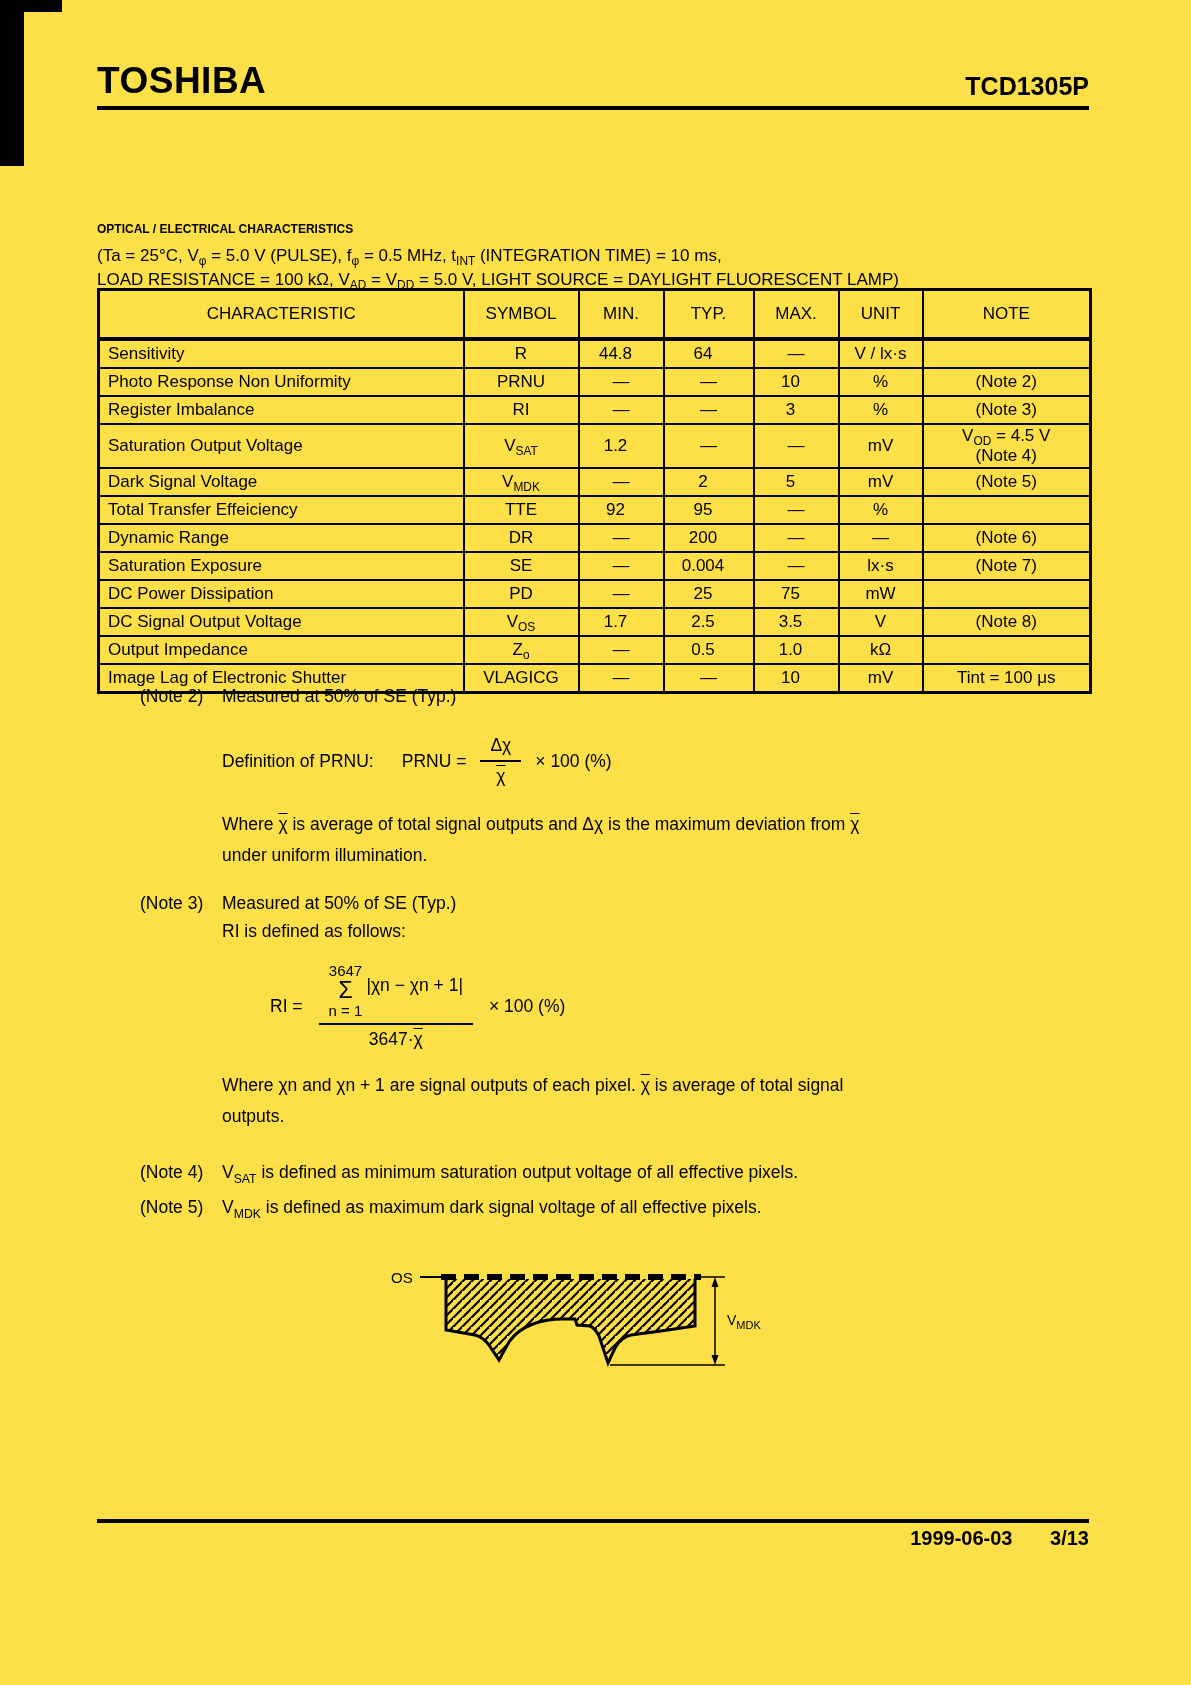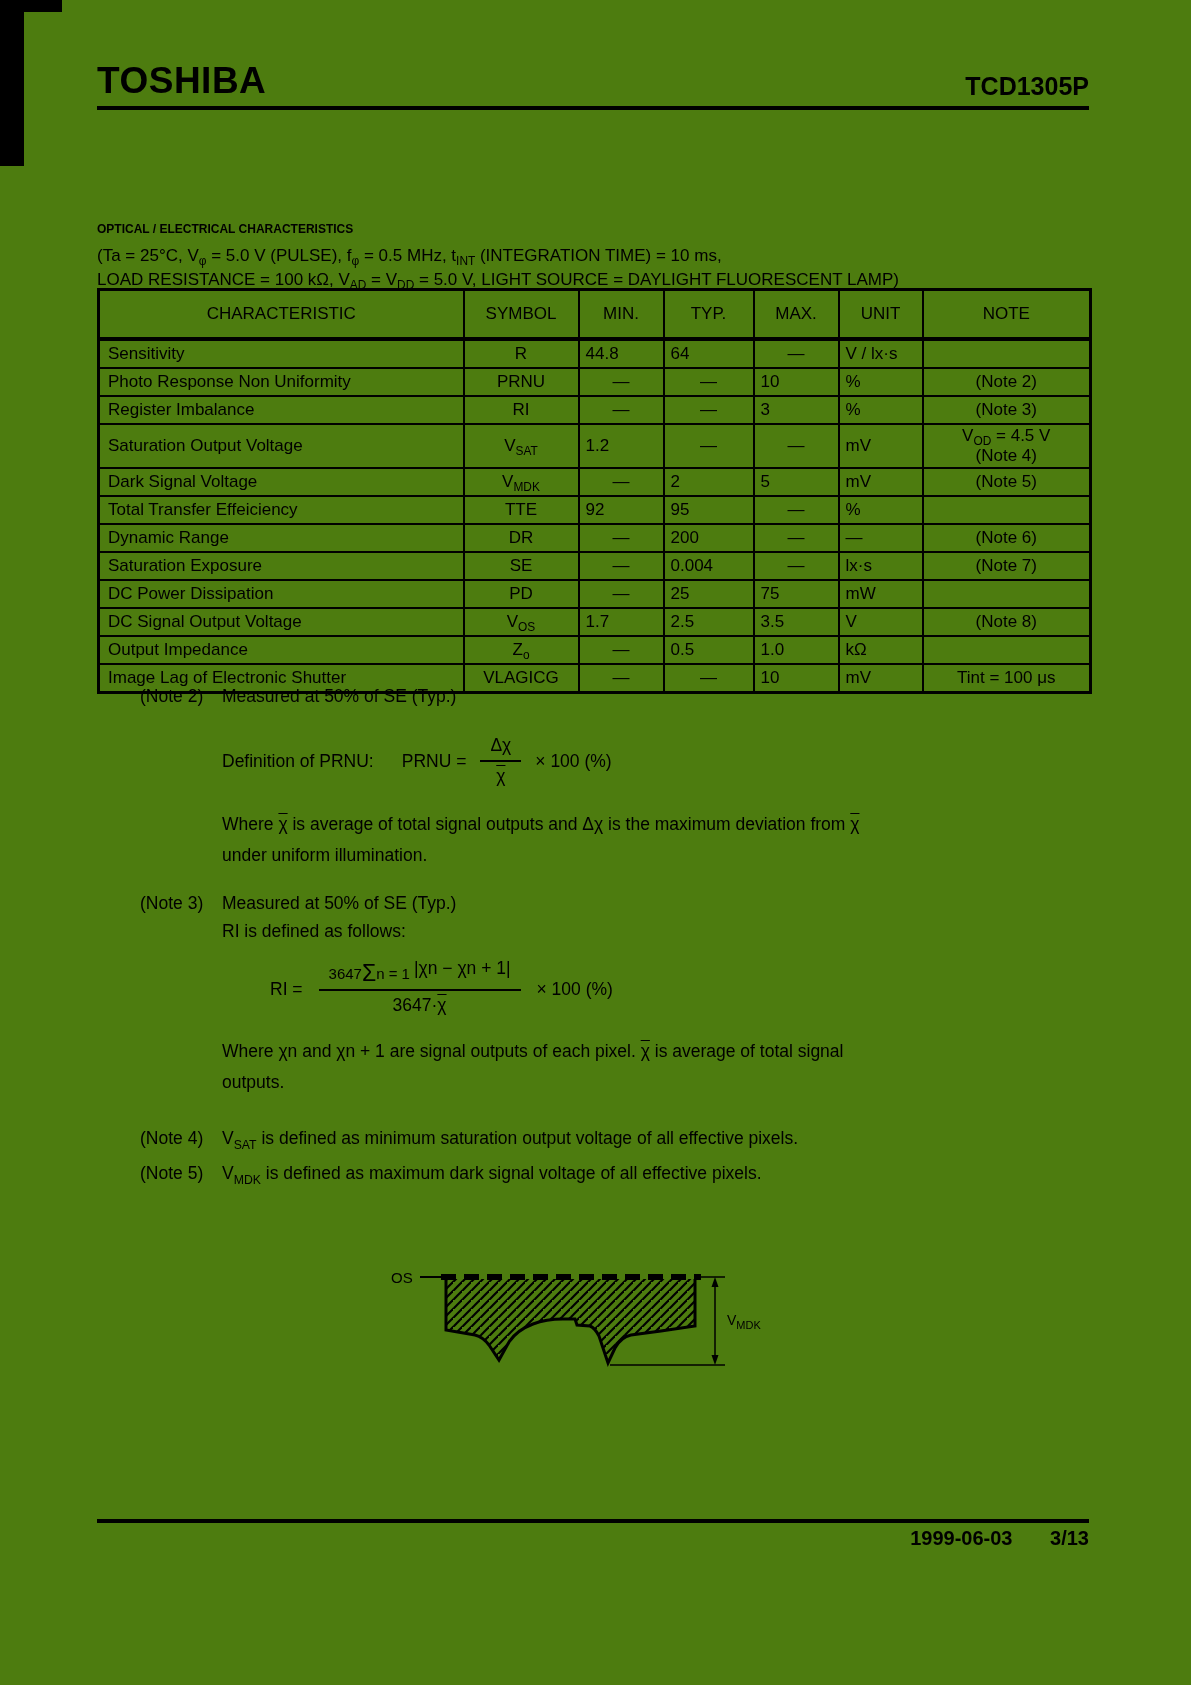--- a/index.html
+++ b/index.html
@@ -1,19 +1,19 @@
 <!DOCTYPE html>
 <html><head>
 <meta charset="utf-8">
 <style>
   html,body{margin:0;padding:0;background:#fff;}
   .page{
     position:relative;
     width:1191px;height:1685px;
-    background:#4d7c0f;color:#000;
+    background:#fde047;color:#000;
     font-family:"Liberation Sans",sans-serif;
     overflow:hidden;
   }
   
   .artifact-v{position:absolute;left:0;top:0;width:24px;height:166px;background:#000;}
   .artifact-h{position:absolute;left:0;top:0;width:62px;height:12px;background:#000;}
 
   
   .doc-header{
     position:absolute;left:97px;top:62px;width:992px;
@@ -32,44 +32,44 @@
   
   .char-table{
     position:absolute;left:97px;top:288px;width:992px;
     border-collapse:collapse;border:3px solid #000;font-size:17px;
     table-layout:fixed;
   }
   .char-table th{border:2px solid #000;border-bottom:4px solid #000;height:44px;font-weight:normal;font-size:17px;padding:1px 4px;}
   .char-table td{border:2px solid #000;height:24px;padding:1px 6px;}
   .c-char{text-align:left;padding-left:8px !important;}
   .c-sym{text-align:center;}
-  .c-num{text-align:left;padding-right:17px !important;}
+  .c-num{text-align:center;padding-right:17px !important;}
   .c-num.dash{text-align:center;padding-right:6px !important;}
-  .c-unit{}
+  .c-unit{text-align:center;}
   .c-note{text-align:center;}
 
   
   .notes{
     position:absolute;left:97px;top:678px;width:992px;
     padding-left:43px;box-sizing:border-box;font-size:17.5px;
   }
   .note-row{display:flex;}
   .note-label{width:82px;flex:none;}
   .note-text{flex:1;}
   .mt8{margin-top:8px;}  .mt14{margin-top:14px;}
   .mt22{margin-top:22px;} .mt30{margin-top:30px;}
   .where{margin-left:82px;line-height:31px;}
   .formula{display:flex;align-items:center;gap:14px;}
   .prnu-formula{margin:28px 0 22px 82px;}
   .ri-formula{margin:20px 0 20px 130px;gap:16px;}
   .frac{display:inline-flex;flex-direction:column;align-items:flex-start;}
   .fnum{padding:0 10px 4px;}
   .fden{border-top:2px solid #000;align-self:stretch;text-align:center;padding-top:4px;}
   .sum-row{display:flex;align-items:center;}
-  .sum-stack{display:inline-flex;flex-direction:row;align-items:center;font-size:15px;line-height:17px;}
+  .sum-stack{display:inline-flex;flex-direction:column;align-items:center;font-size:15px;line-height:17px;}
   .sigma{font-size:23px;line-height:23px;}
   .sum-expr{margin-left:4px;position:relative;top:-5px;}
 
   
   .diagram{position:absolute;left:363px;top:1264px;}
 
   
   .doc-footer{
     position:absolute;left:97px;top:1519px;width:992px;
     border-top:4px solid #000;padding-top:4px;

